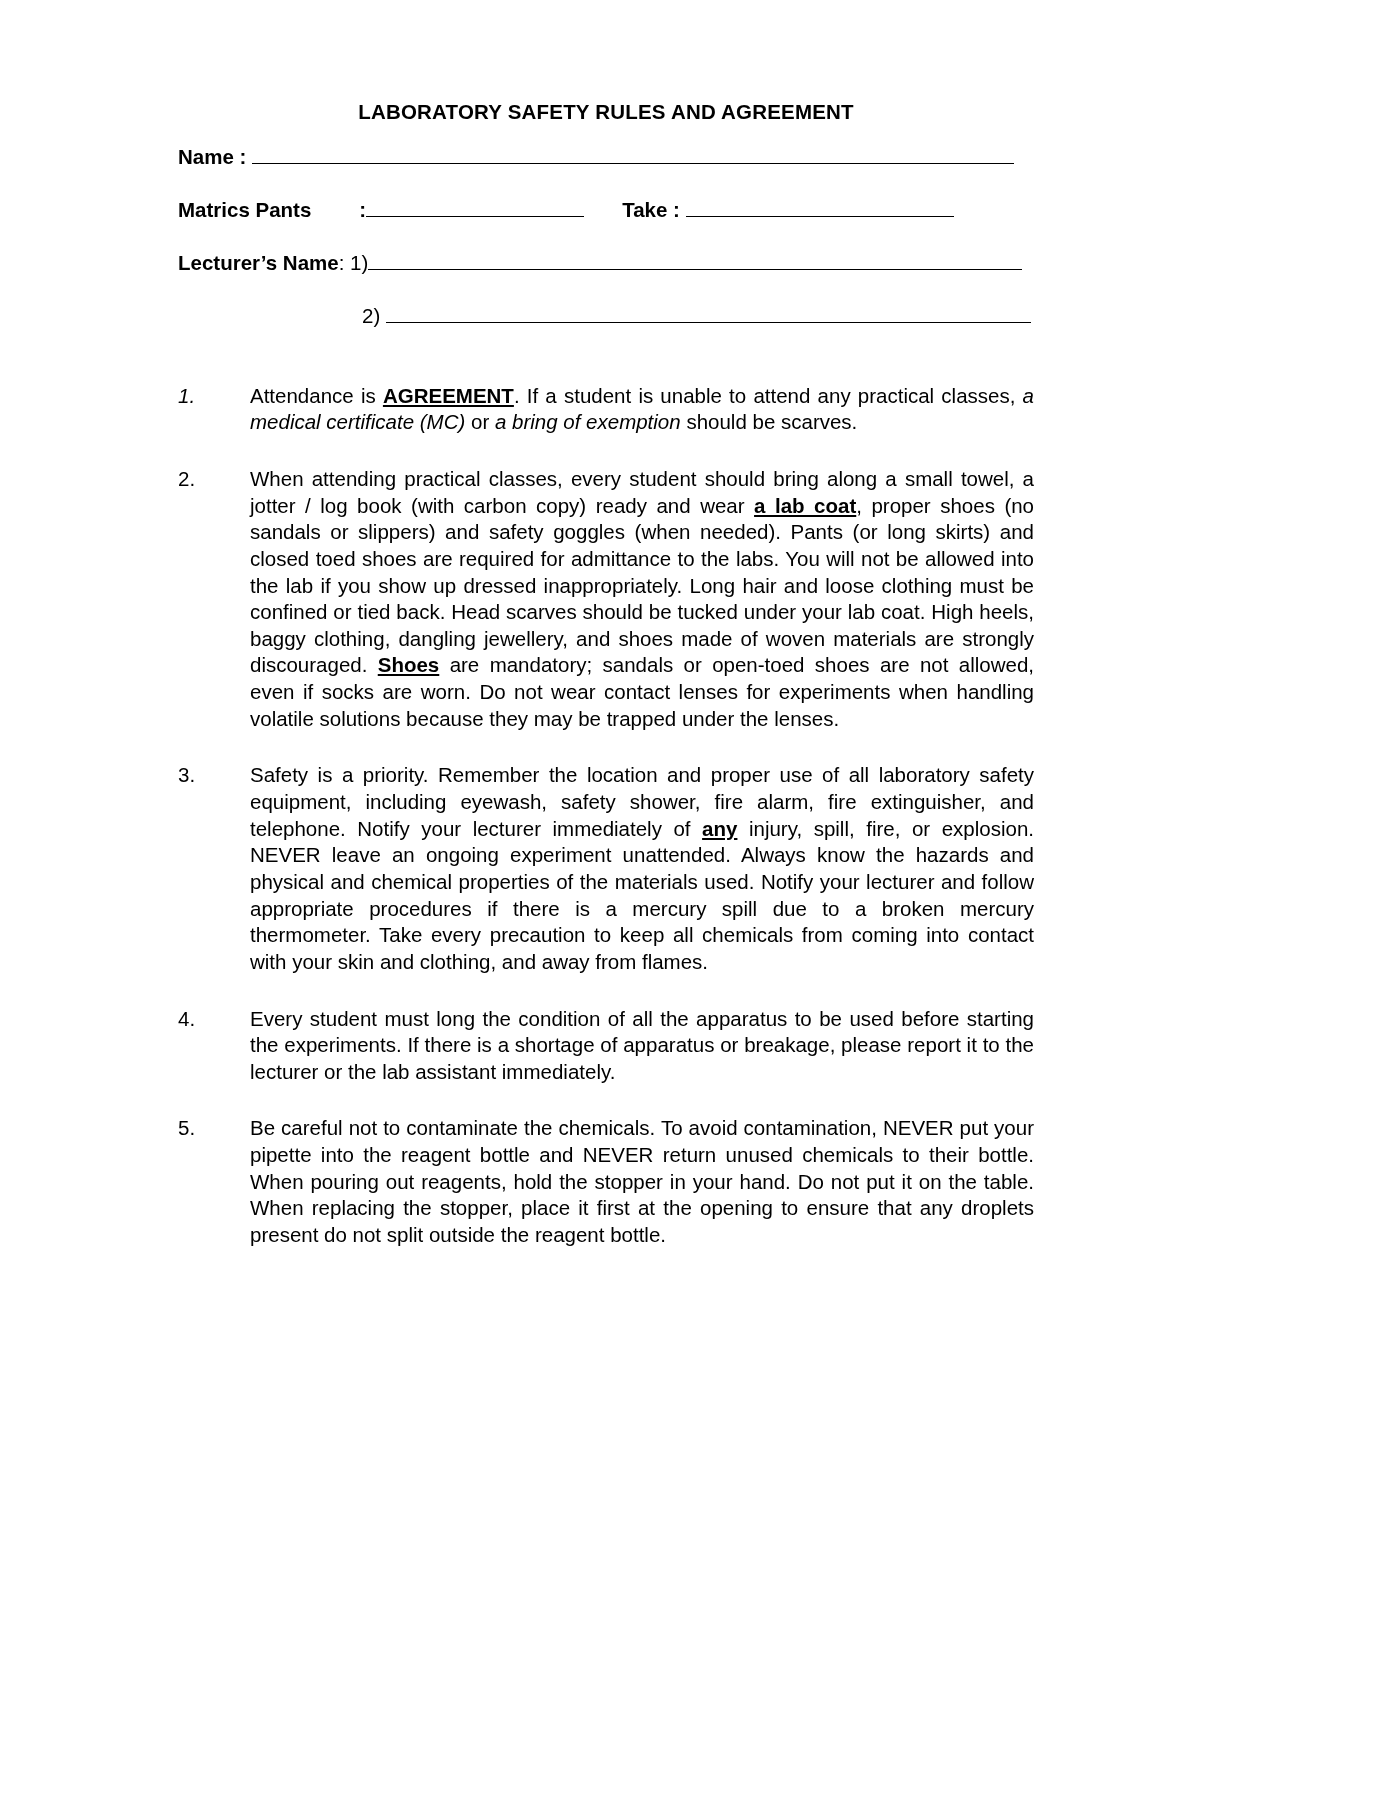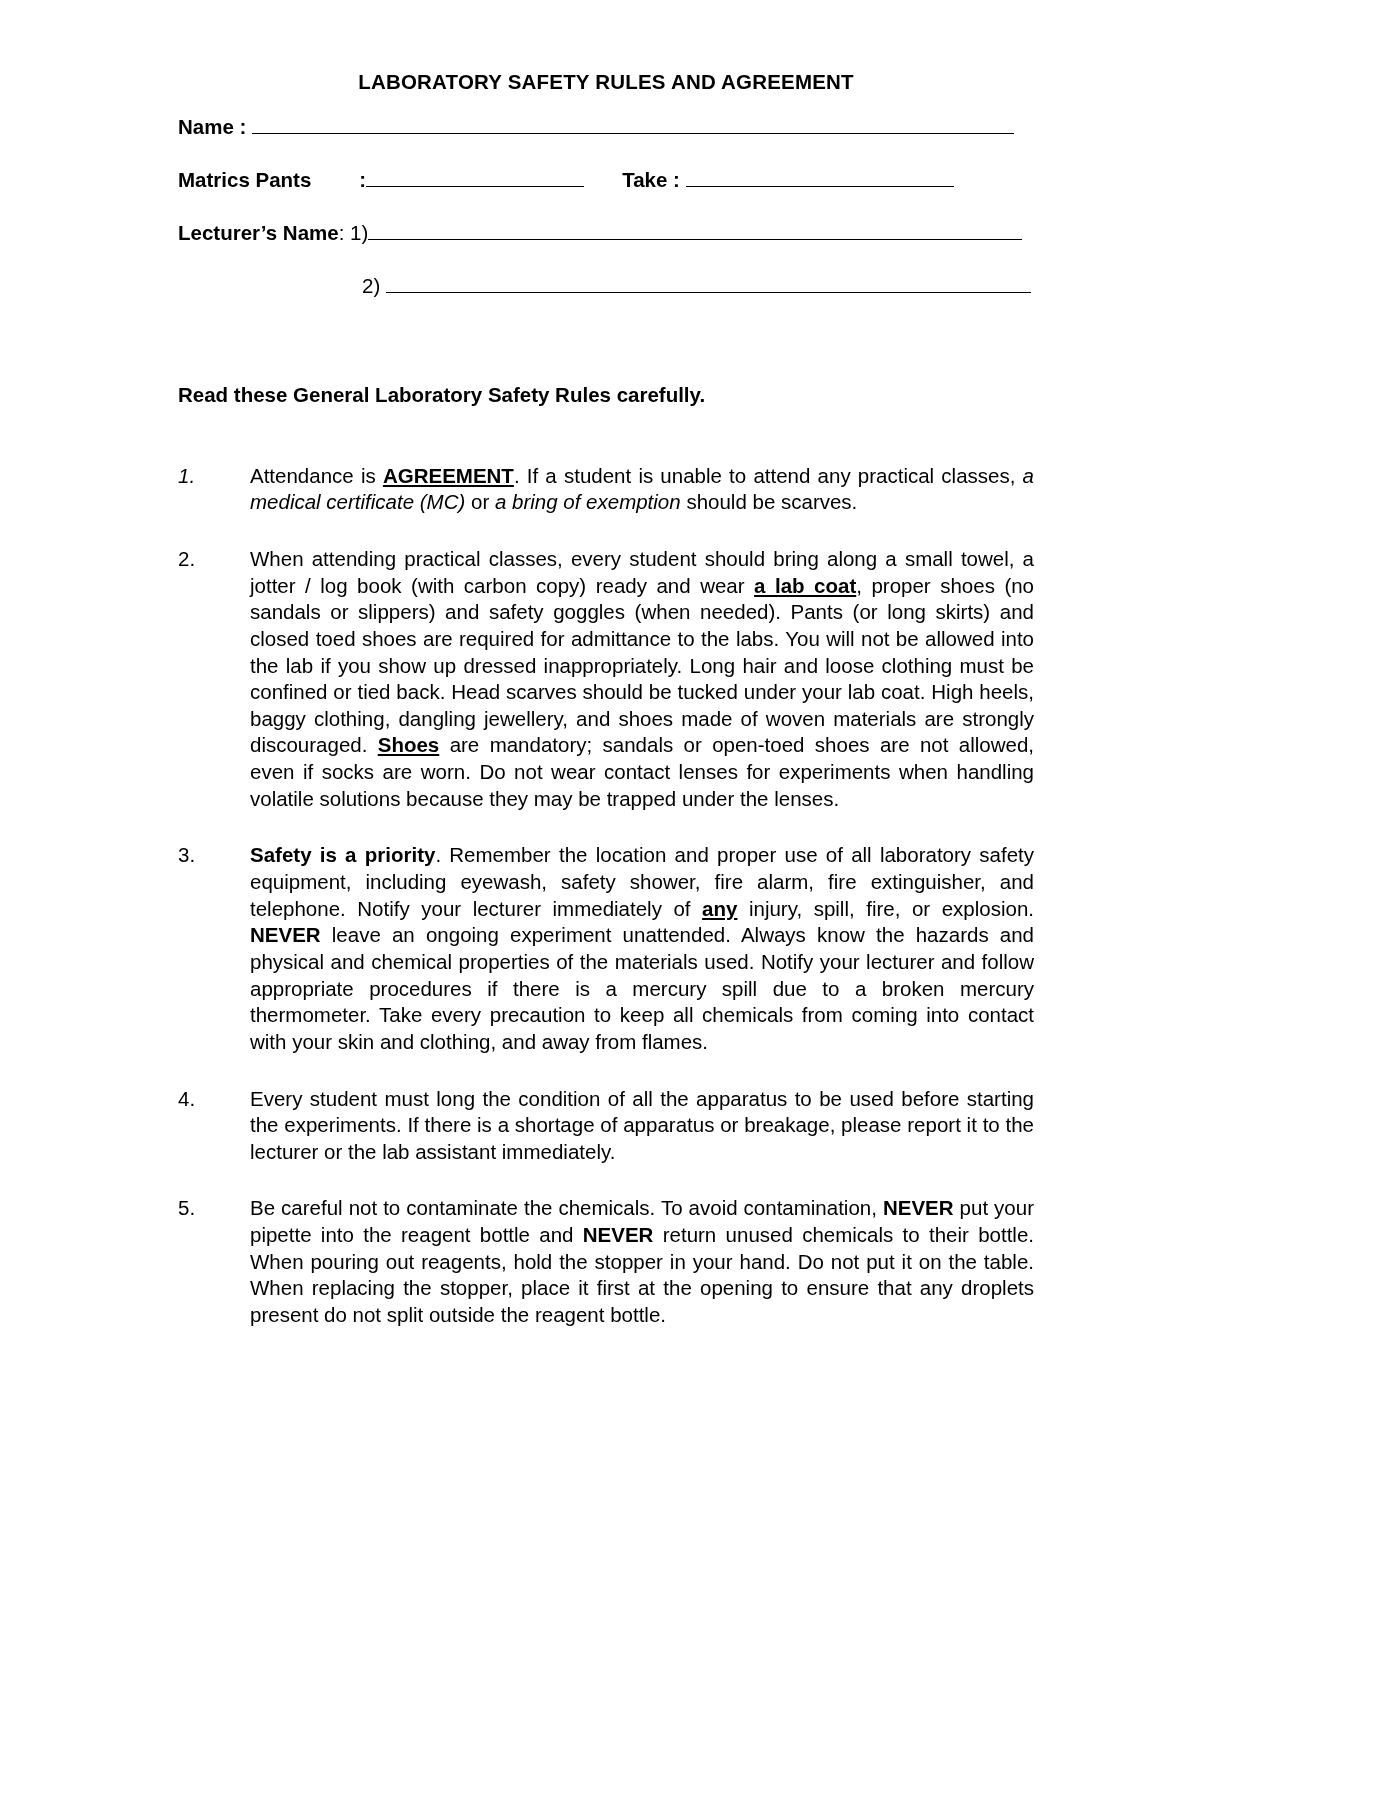--- a/index.html
+++ b/index.html
@@ -26,21 +26,21 @@
     width: 856px;
   }
 
   
   .doc-title {
     text-align: center;
     font-weight: bold;
     font-size: 20.5px;
     letter-spacing: 0.2px;
     margin: 0;
-    padding-top: 70px;
+    padding-top: 100px;
   }
 
   
   .form-block {
     margin-top: 22px;
   }
   .form-row {
     font-size: 20.5px;
     line-height: 1.0;
     margin-bottom: 31px;
@@ -92,21 +92,21 @@
   }
   .rule-num.italic { font-style: italic; }
   .rule-text {
     flex: 1 1 auto;
     font-size: 20.5px;
     line-height: 1.30;
     text-align: justify;
     text-justify: inter-word;
     hyphens: none;
   }
-  .rule-text b { font-weight: bold; }
+  .rule-text b { font-weight: normal; }
   .rule-text i { font-style: italic; }
   .bu { font-weight: bold; text-decoration: underline; }
 </style>
 </head>
 <body>
 
 <div class="page">
   <div class="content">
 
     <h1 class="doc-title">LABORATORY SAFETY RULES AND AGREEMENT</h1>
@@ -124,21 +124,20 @@
       <div class="form-row">
         <span class="form-label">Lecturer’s Name</span><span class="form-plain">: </span><span class="form-plain">1)</span><span class="rule rule-lect1"></span>
       </div>
 
       <div class="form-row">
         <span class="indent-2"></span><span class="form-plain">2)</span>&nbsp;<span class="rule rule-lect2"></span>
       </div>
 
     </div>
 
-    <div class="section-heading">Read these General Laboratory Safety Rules carefully.</div>
 
     <div class="rules">
       <div class="rule-item">
         <div class="rule-num italic">1.</div>
         <div class="rule-text"><span>Attendance is </span><span class="bu">AGREEMENT</span><span>. If a student is unable to attend any practical classes, </span><i>a medical certificate (MC)</i><span> or </span><i>a bring of exemption</i><span> should be scarves.</span></div>
       </div>
       <div class="rule-item">
         <div class="rule-num">2.</div>
         <div class="rule-text"><span>When attending practical classes, every student should bring along a small towel, a jotter / log book (with carbon copy) ready and wear </span><span class="bu">a lab coat</span><span>, proper shoes (no sandals or slippers) and safety goggles (when needed). Pants (or long skirts) and closed toed shoes are required for admittance to the labs. You will not be allowed into the lab if you show up dressed inappropriately. Long hair and loose clothing must be confined or tied back. Head scarves should be tucked under your lab coat. High heels, baggy clothing, dangling jewellery, and shoes made of woven materials are strongly discouraged. </span><span class="bu">Shoes</span><span> are mandatory; sandals or open-toed shoes are not allowed, even if socks are worn. Do not wear contact lenses for experiments when handling volatile solutions because they may be trapped under the lenses.</span></div>
       </div>

